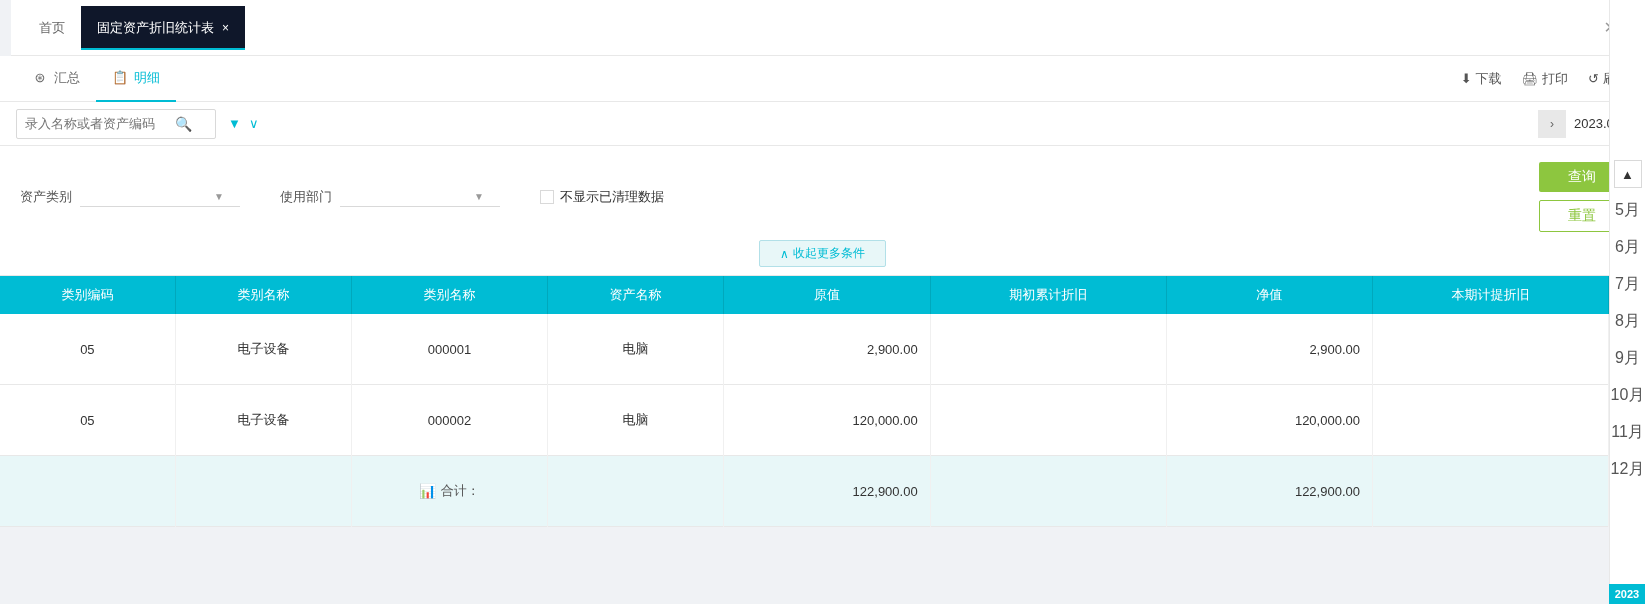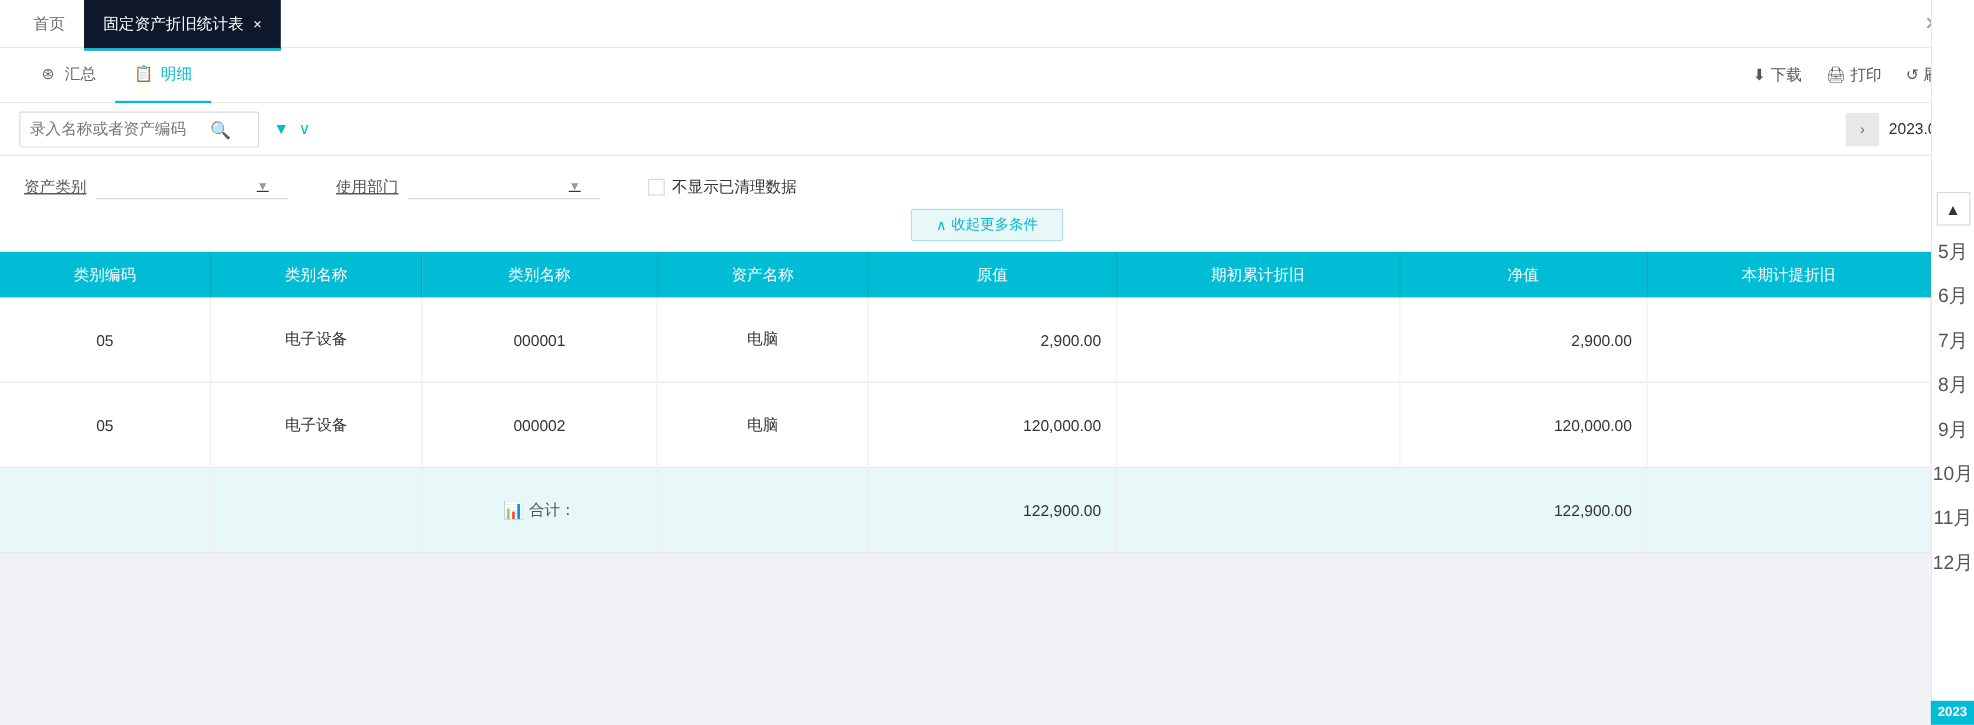--- a/index.html
+++ b/index.html
@@ -1,19 +1,19 @@
 <!DOCTYPE html>
 <html><head>
   <meta charset="utf-8">
   <style>
     * { box-sizing: border-box; margin: 0; padding: 0; }
     body { font-family: "Microsoft YaHei", "PingFang SC", sans-serif; font-size: 13px; background: #f0f2f5; color: #333; width: 1645px; height: 604px; overflow: hidden; display: flex; flex-direction: column; }
 
     
-    .top-nav { background: #fff; display: flex; align-items: center; height: 40px; border-bottom: 1px solid #e8e8e8; padding: 0 12px; flex-shrink: 0; }
+    .top-nav { background: #fff; display: flex; align-items: center; height: 56px; border-bottom: 1px solid #e8e8e8; padding: 0 12px; flex-shrink: 0; margin-left: 11px; }
     .nav-home { color: #666; font-size: 13px; padding: 0 16px; cursor: pointer; }
     .nav-tab { background: #0f172a; color: #fff; font-size: 13px; padding: 0 16px; height: 44px; display: flex; align-items: center; gap: 8px; cursor: pointer; position: relative; }
     .nav-tab::after { content: ''; position: absolute; bottom: 0; left: 0; right: 0; height: 2px; background: #00bcd4; }
     .nav-tab-close { color: #fff; font-size: 12px; cursor: pointer; }
     .close-btn-top { margin-left: auto; color: #999; font-size: 16px; cursor: pointer; padding: 0 16px; }
 
     
     .toolbar { background: #fff; display: flex; align-items: center; height: 46px; border-bottom: 1px solid #e8e8e8; padding: 0 16px; flex-shrink: 0; }
     .tab-btn { display: flex; align-items: center; gap: 6px; padding: 0 16px; height: 46px; cursor: pointer; color: #666; font-size: 13px; border-bottom: 2px solid transparent; }
     .tab-btn.active { color: #00bcd4; border-bottom: 2px solid #00bcd4; }
@@ -26,21 +26,21 @@
     .search-input-wrap { display: flex; align-items: center; border: 1px solid #d9d9d9; border-radius: 2px; padding: 0 8px; height: 30px; width: 200px; background: #fff; }
     .search-input { border: none; outline: none; font-size: 13px; color: #999; width: 150px; background: transparent; }
     .search-icon { color: #999; font-size: 14px; }
     .more-filter { display: flex; align-items: center; gap: 4px; color: #00bcd4; font-size: 13px; margin-left: 12px; cursor: pointer; }
     .right-arrow { margin-left: auto; width: 28px; height: 28px; background: #e8e8e8; display: flex; align-items: center; justify-content: center; cursor: pointer; font-size: 12px; color: #666; }
     .date-label { font-size: 13px; color: #333; padding: 0 8px; }
 
     
     .filter-panel { background: #fff; padding: 16px 20px 8px 20px; border-bottom: 1px solid #e8e8e8; flex-shrink: 0; position: relative; }
     .filter-row { display: flex; align-items: center; gap: 40px; }
-    .filter-item { display: flex; align-items: center; gap: 8px; text-decoration: underline; }
+    .filter-item { display: flex; align-items: center; gap: 8px; }
     .filter-label { font-size: 13px; color: #555; white-space: nowrap; }
     .filter-select-wrap { display: flex; align-items: center; border-bottom: 1px solid #d9d9d9; width: 160px; padding: 2px 4px; }
     .filter-select-input { border: none; outline: none; font-size: 13px; width: 130px; background: transparent; }
     .checkbox-wrap { display: flex; align-items: center; gap: 6px; cursor: pointer; }
     .checkbox { width: 14px; height: 14px; border: 1px solid #d9d9d9; background: #fff; display: inline-block; }
     .query-btn { background: #8dc63f; color: #fff; border: none; padding: 6px 28px; font-size: 14px; cursor: pointer; border-radius: 2px; }
     .reset-btn { background: #fff; color: #8dc63f; border: 1px solid #8dc63f; padding: 6px 28px; font-size: 14px; cursor: pointer; border-radius: 2px; }
     .btn-col { display: flex; flex-direction: column; gap: 8px; margin-left: auto; }
     .collapse-row { display: flex; justify-content: center; padding: 8px 0 0; }
     .collapse-btn { background: #e8f7f8; border: 1px solid #b2e0e8; color: #00bcd4; padding: 4px 20px; font-size: 12px; cursor: pointer; border-radius: 2px; display: flex; align-items: center; gap: 4px; }
@@ -127,20 +127,24 @@
     <div class="filter-item">
       <span class="filter-label">使用部门</span>
       <div class="filter-select-wrap">
         <input class="filter-select-input" type="text" style="">
         <span style="color:#999; font-size:10px;">▼</span>
       </div>
     </div>
     <div class="checkbox-wrap">
       <span class="checkbox"></span>
       <span>不显示已清理数据</span>
+    </div>
+    <div class="btn-col">
+      <button class="query-btn">查询</button>
+      <button class="reset-btn">重置</button>
     </div>
   </div>
   <div class="collapse-row">
     <button class="collapse-btn">
       <span>∧</span>
       <span>收起更多条件</span>
     </button>
   </div>
 </div>
 

